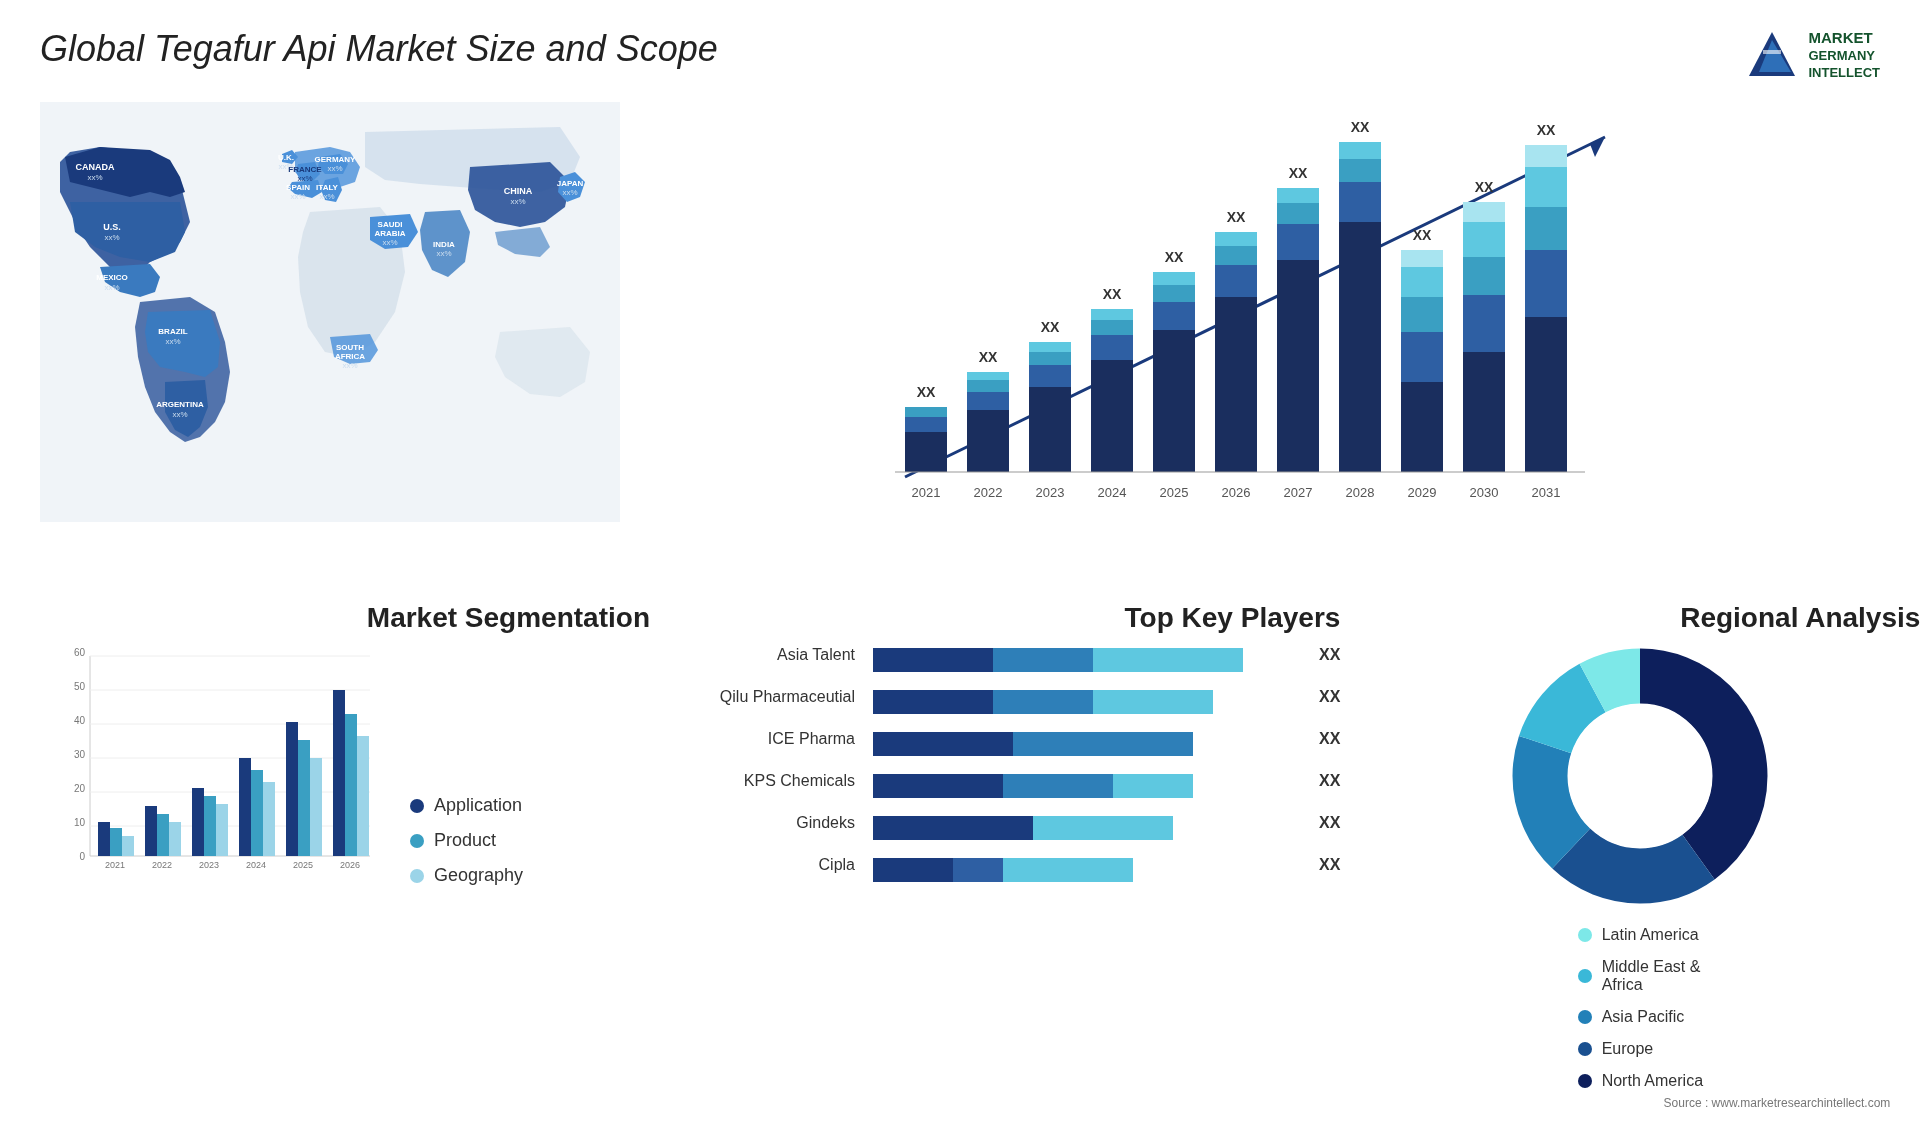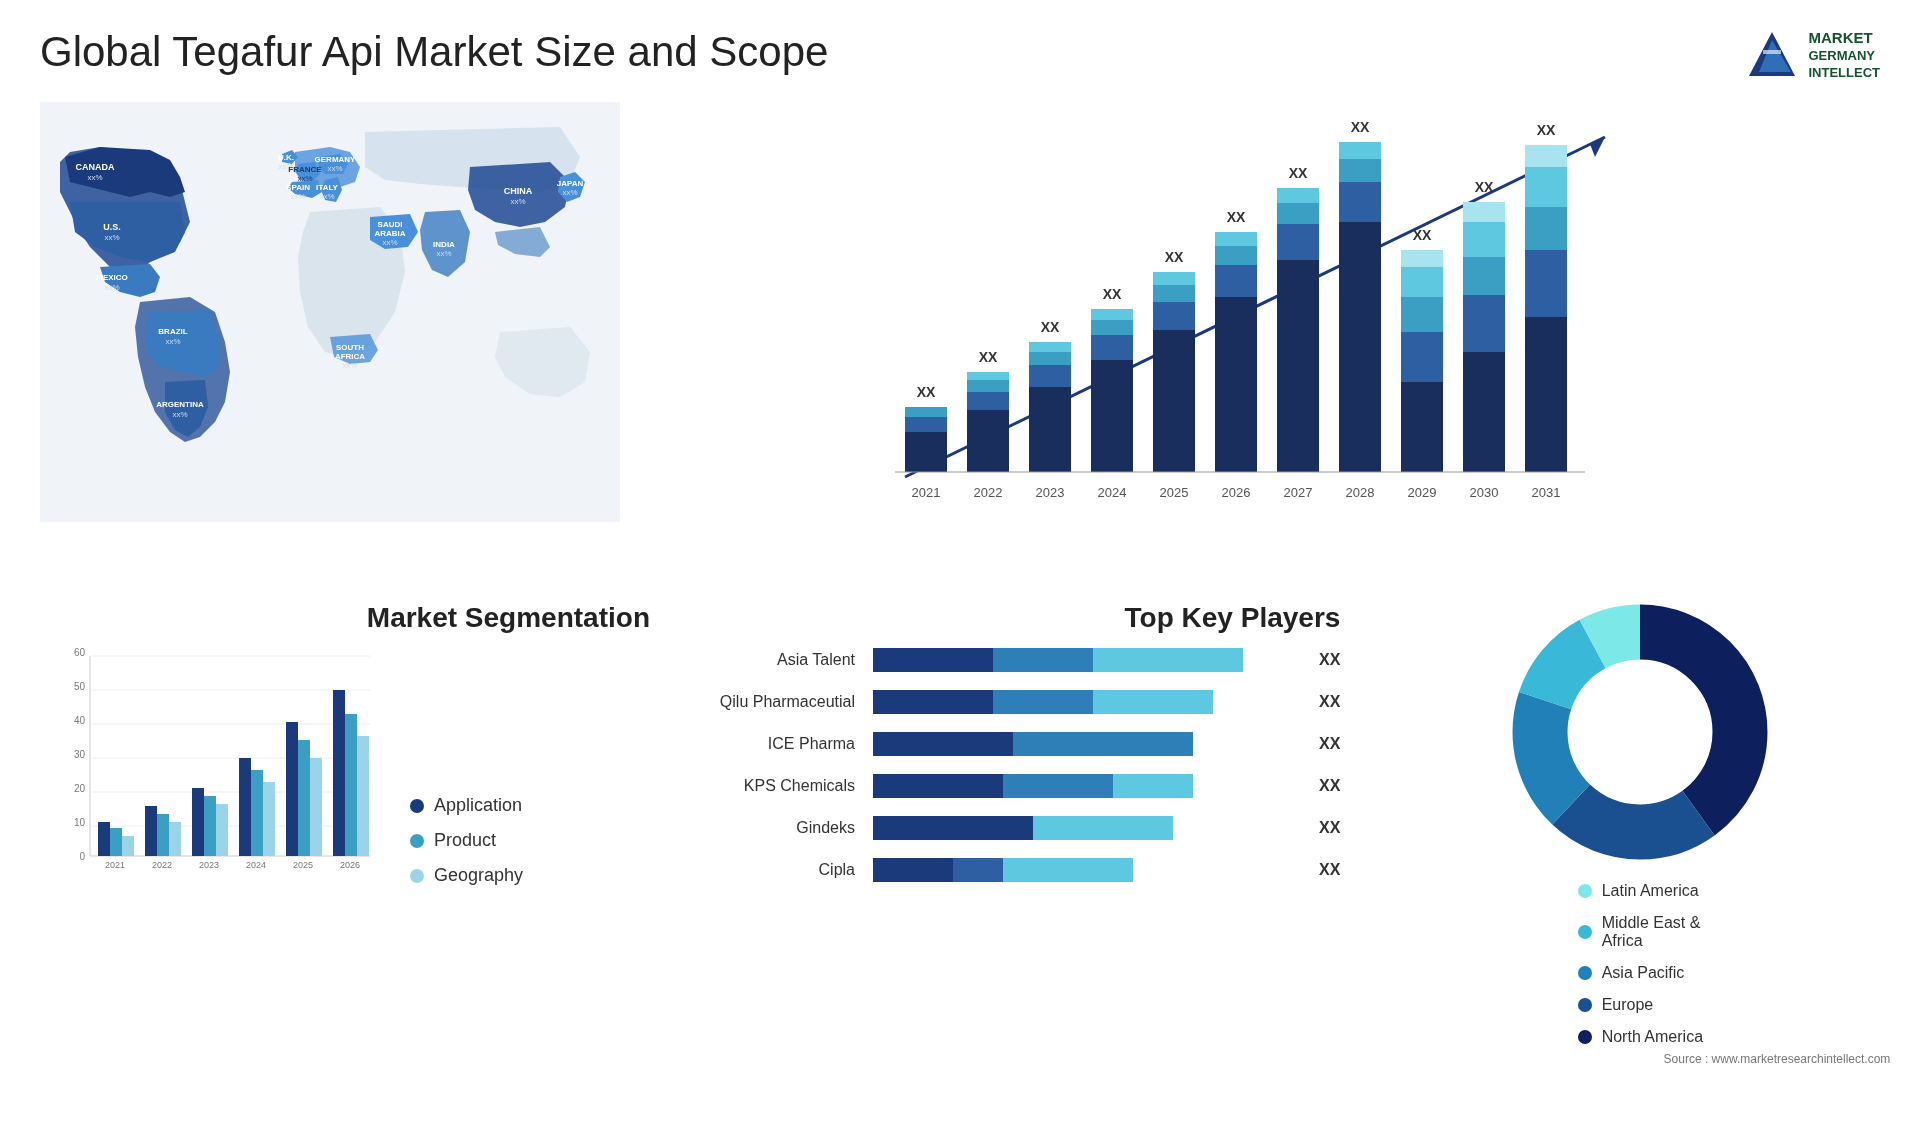--- a/index.html
+++ b/index.html
@@ -12,23 +12,24 @@
     }
 
     
     .header {
       display: flex;
       justify-content: space-between;
       align-items: flex-start;
       padding: 28px 40px 10px 40px;
     }
     .page-title {
-      font-size: 42px;
+      font-size: 36px;
       font-weight: 400;
       color: #222;
+      font-style: italic;
     }
     .logo-area {
       display: flex;
       align-items: center;
       gap: 10px;
     }
     .logo-icon {
       width: 54px;
       height: 54px;
     }
@@ -146,21 +147,21 @@
     
     .players-section {}
     .players-list {
       display: flex;
       flex-direction: column;
       gap: 14px;
       margin-top: 8px;
     }
     .player-row {
       display: flex;
-      align-items: center;
+      align-items: flex-start;
       gap: 18px;
     }
     .player-name {
       width: 185px;
       font-size: 16px;
       color: #333;
       text-align: right;
       flex-shrink: 0;
     }
     .player-bar-container {
@@ -573,20 +574,21 @@
               <rect x="130" y="2" width="130" height="24" fill="#5ec8e0"></rect>
             </svg>
           </div>
           <span class="player-xx">XX</span>
         </div>
 
       </div>
     </div>
 
     <div class="regional-section">
+      <h2 class="section-title">Regional Analysis</h2>
       <div class="regional-content">
         <div class="donut-container">
           <svg width="260" height="260" viewBox="0 0 260 260" xmlns="http://www.w3.org/2000/svg">
 
             <circle cx="130" cy="130" r="100" fill="none" stroke="#0d1f5c" stroke-width="55" stroke-dasharray="251.2 376.8" stroke-dashoffset="0" transform="rotate(-90 130 130)"></circle>
 
             <circle cx="130" cy="130" r="100" fill="none" stroke="#1a5090" stroke-width="55" stroke-dasharray="138.2 490.8" stroke-dashoffset="-251.2" transform="rotate(-90 130 130)"></circle>
 
             <circle cx="130" cy="130" r="100" fill="none" stroke="#2280b8" stroke-width="55" stroke-dasharray="113.1 515.9" stroke-dashoffset="-389.4" transform="rotate(-90 130 130)"></circle>
 

